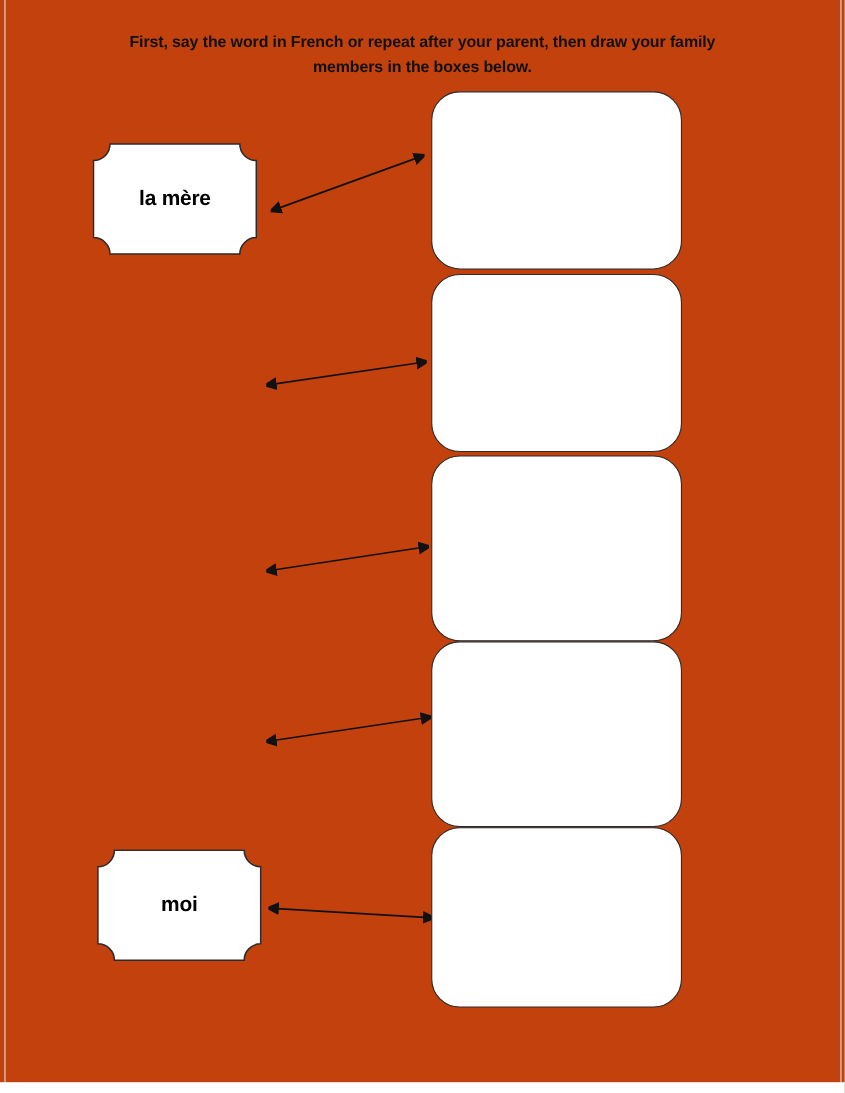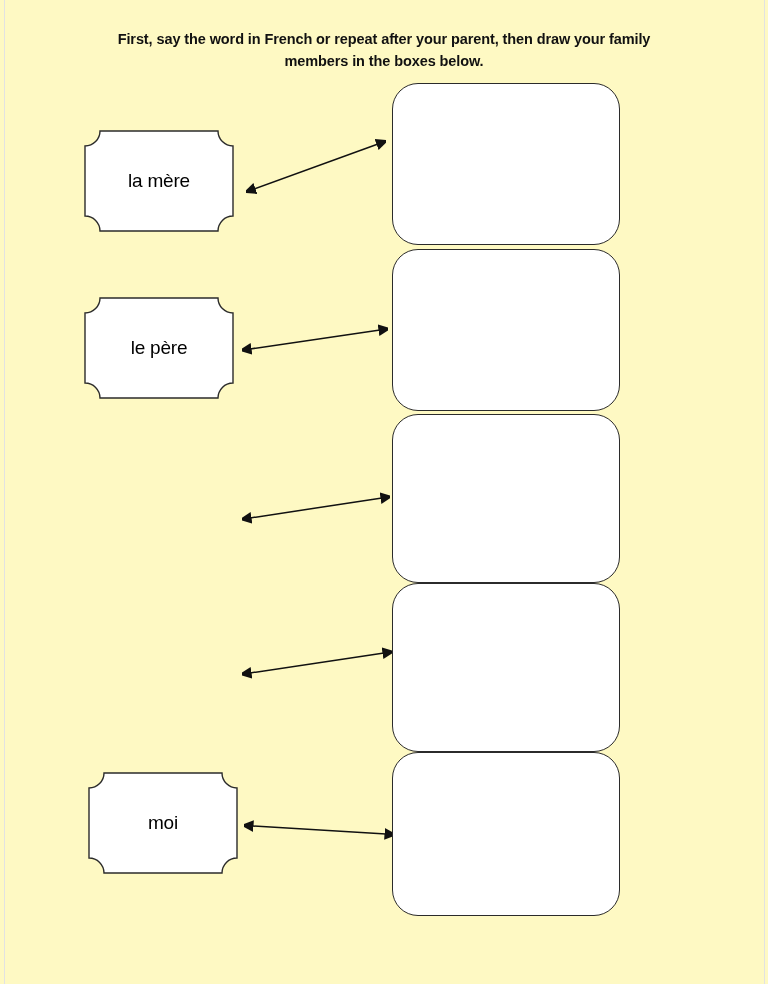--- a/index.html
+++ b/index.html
@@ -9,21 +9,21 @@
     background: #ffffff;
   }
   body {
     font-family: "Liberation Sans", sans-serif;
     color: #000000;
   }
   #page {
     position: relative;
     width: 768px;
     height: 984px;
-    background: #fef9c3;
+    background: #c2410c;
     overflow: hidden;
   }
   
   .page-edge {
     position: absolute;
     top: 0;
     width: 1px;
     height: 994px;
     background: #e2e2e2;
   }
@@ -58,21 +58,21 @@
   .plaque-label {
     position: absolute;
     left: 0;
     top: 0;
     width: 150px;
     height: 102px;
     display: flex;
     align-items: center;
     justify-content: center;
     font-size: 19px;
-    font-weight: normal;
+    font-weight: bold;
     letter-spacing: -0.2px;
     color: #000000;
   }
 
   
   .connector {
     position: absolute;
   }
   .connector svg { display: block; }
 
@@ -116,27 +116,20 @@
         </marker>
       </defs>
       <line x1="8" y1="53" x2="132" y2="8" stroke="#111111" stroke-width="1.5" marker-start="url(#ah-start-1)" marker-end="url(#ah-end-1)"></line>
     </svg>
   </div>
 
   <div class="draw-box" style="top:83px; height:162px;">
     <span></span>
   </div>
 
-  <div class="plaque" style="left:84px; top:297px;">
-    <svg width="150" height="102" viewBox="0 0 150 102">
-      <path d="M16,1 L134,1 A15,15 0 0 0 149,16 L149,86 A15,15 0 0 0 134,101
-               L16,101 A15,15 0 0 0 1,86 L1,16 A15,15 0 0 0 16,1 Z" fill="#ffffff" stroke="#2b2b2b" stroke-width="1.4"></path>
-    </svg>
-    <div class="plaque-label">le père</div>
-  </div>
 
   <div class="connector" style="left:242px; top:318px;">
     <svg width="146" height="44" viewBox="0 0 146 44">
       <defs>
         <marker id="ah-start-2" markerWidth="9" markerHeight="9" refX="8" refY="4.5" orient="auto" markerUnits="strokeWidth">
           <path d="M9,0.6 L0.5,4.5 L9,8.4 Z" fill="#111111"></path>
         </marker>
         <marker id="ah-end-2" markerWidth="9" markerHeight="9" refX="1" refY="4.5" orient="auto" markerUnits="strokeWidth">
           <path d="M0,0.6 L8.5,4.5 L0,8.4 Z" fill="#111111"></path>
         </marker>

